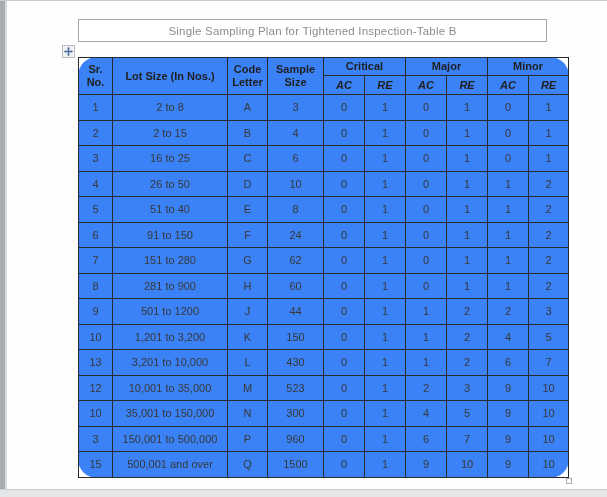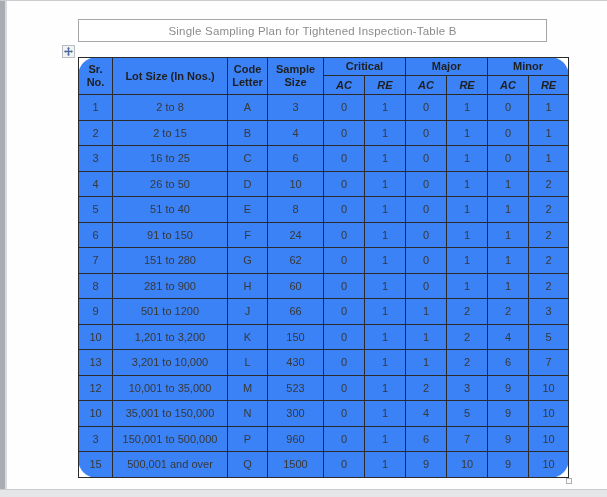--- a/index.html
+++ b/index.html
@@ -237,21 +237,21 @@
           <td>1</td>
           <td>0</td>
           <td>1</td>
           <td>1</td>
           <td>2</td>
         </tr>
         <tr>
           <td>9</td>
           <td>501 to 1200</td>
           <td>J</td>
-          <td>66</td>
+          <td>44</td>
           <td>0</td>
           <td>1</td>
           <td>1</td>
           <td>2</td>
           <td>2</td>
           <td>3</td>
         </tr>
         <tr>
           <td>10</td>
           <td>1,201 to 3,200</td>

